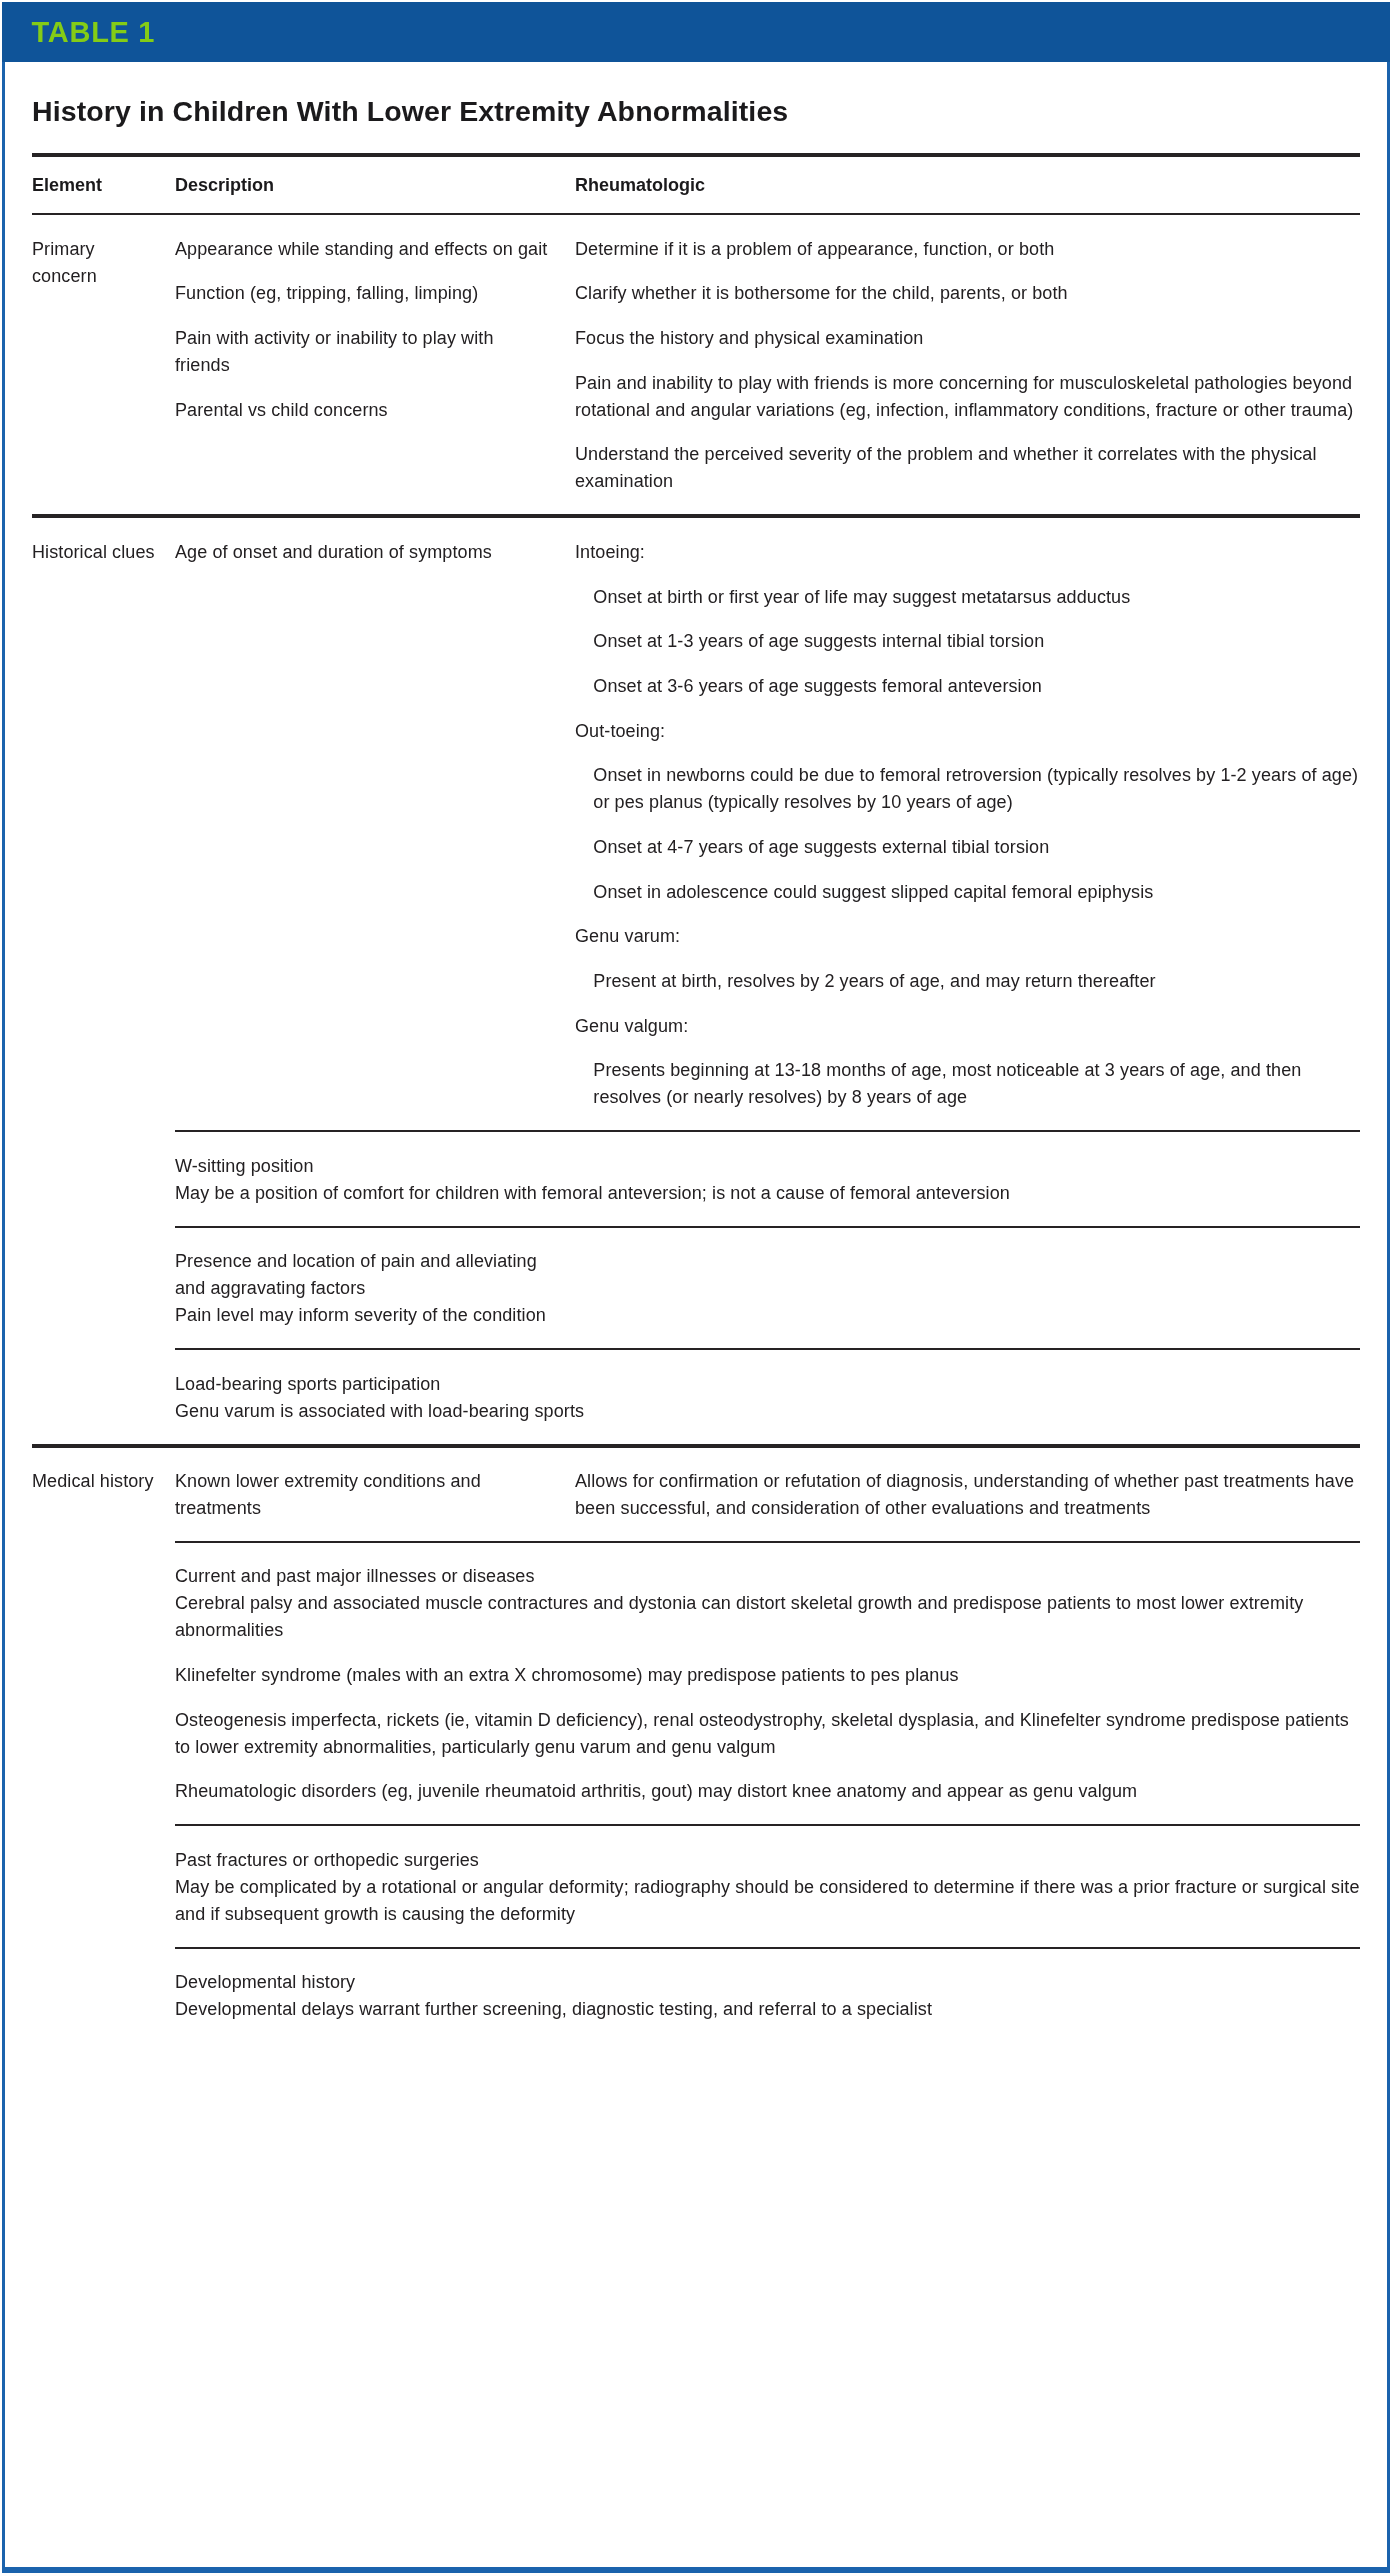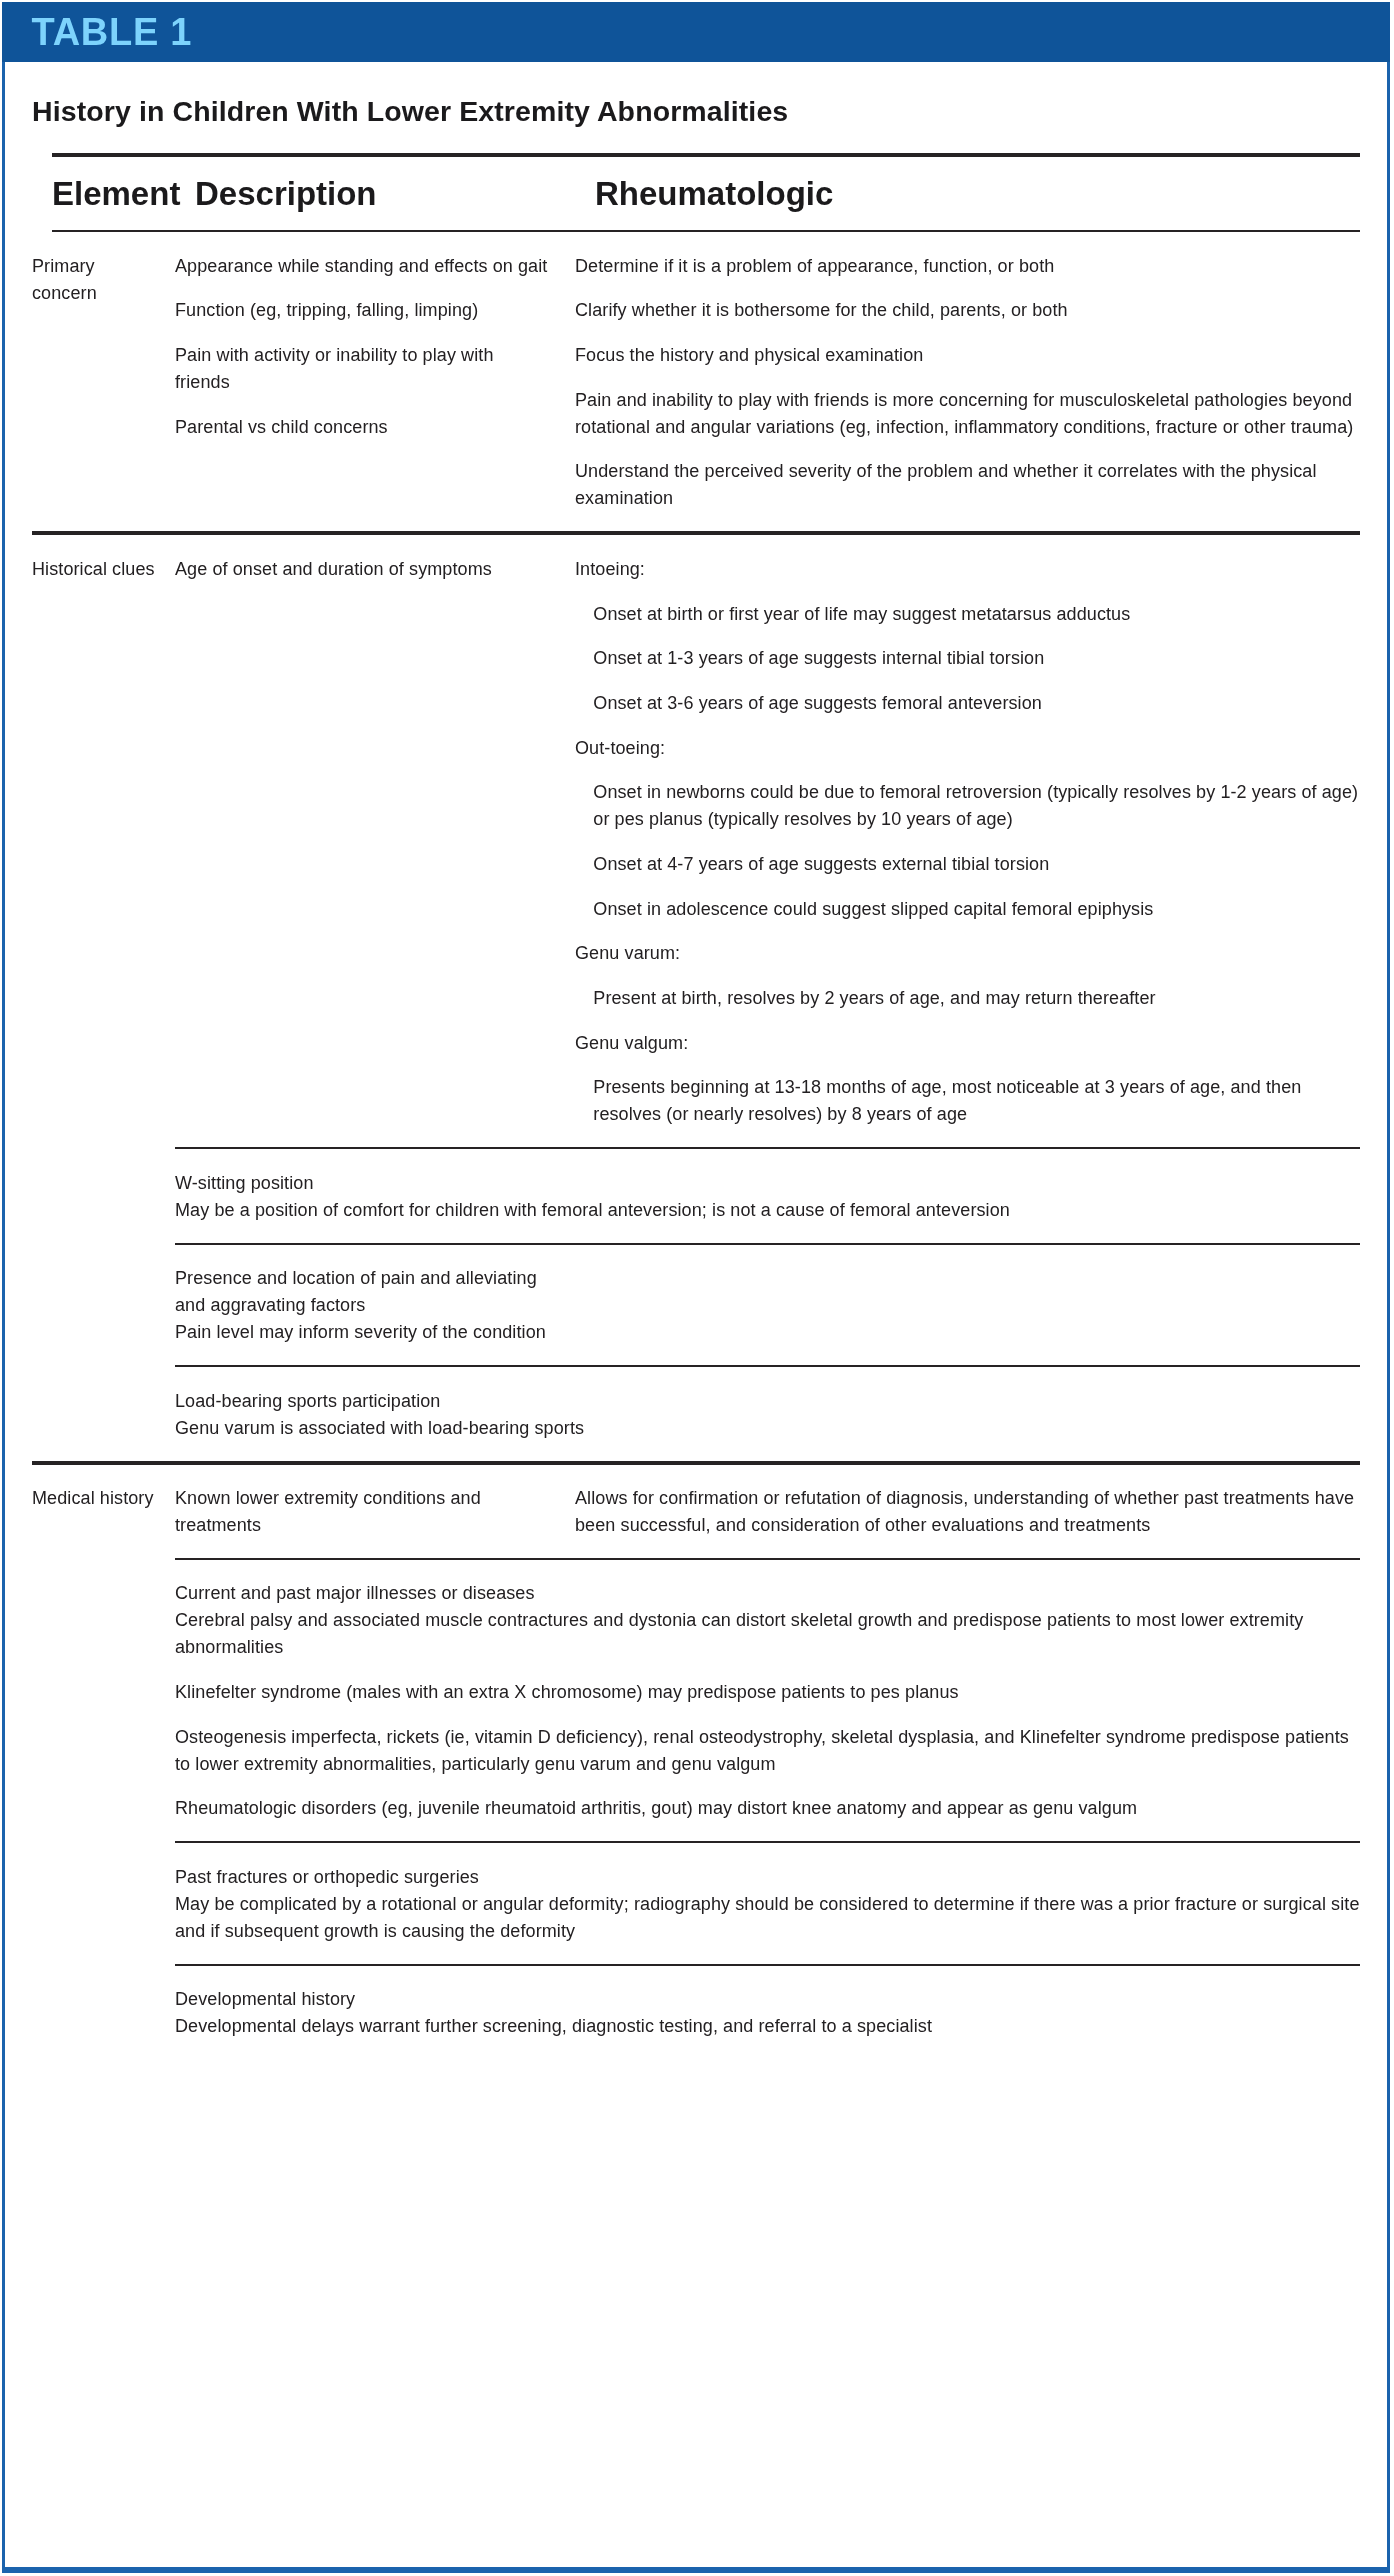--- a/index.html
+++ b/index.html
@@ -18,45 +18,44 @@
 
   .band {
     background: var(--header_blue, #0F5499);
     height: 60px;
     display: flex;
     align-items: center;
     padding-left: 30px;
     margin: 0 -3.4px;   
   }
   .band-label {
-    color: #7dd3fc;
-    font-size: 38px;
+    color: #84cc16;
+    font-size: 29px;
     font-weight: bold;
     letter-spacing: 0.7px;
   }
 
   .inner { padding: 0 27px; }
 
   .title {
     font-size: 28.5px;
     font-weight: bold;
     color: #1b1a1c;
     margin: 33px 0 25px 0;
     letter-spacing: 0.1px;
   }
 
   .thead {
     display: flex;
     border-top: 4.1px solid var(--rule_dark, #262324);
     border-bottom: 2px solid var(--rule_dark, #262324);
     padding: 18.3px 0 17px 0;
-    font-size: 33px;
+    font-size: 18px;
     font-weight: bold;
     color: #1b1a1c;
-    margin-left: 20px;
   }
   .col-el   { width: 143px; flex-shrink: 0; }
   .col-desc { width: 400px; flex-shrink: 0; }
   .col-cons { flex: 1; }
 
   .sec { display: flex; }
   .sec + .sec { border-top: 4.1px solid var(--rule_dark, #262324); }
 
   .el-cell {
     width: 143px; flex-shrink: 0;

